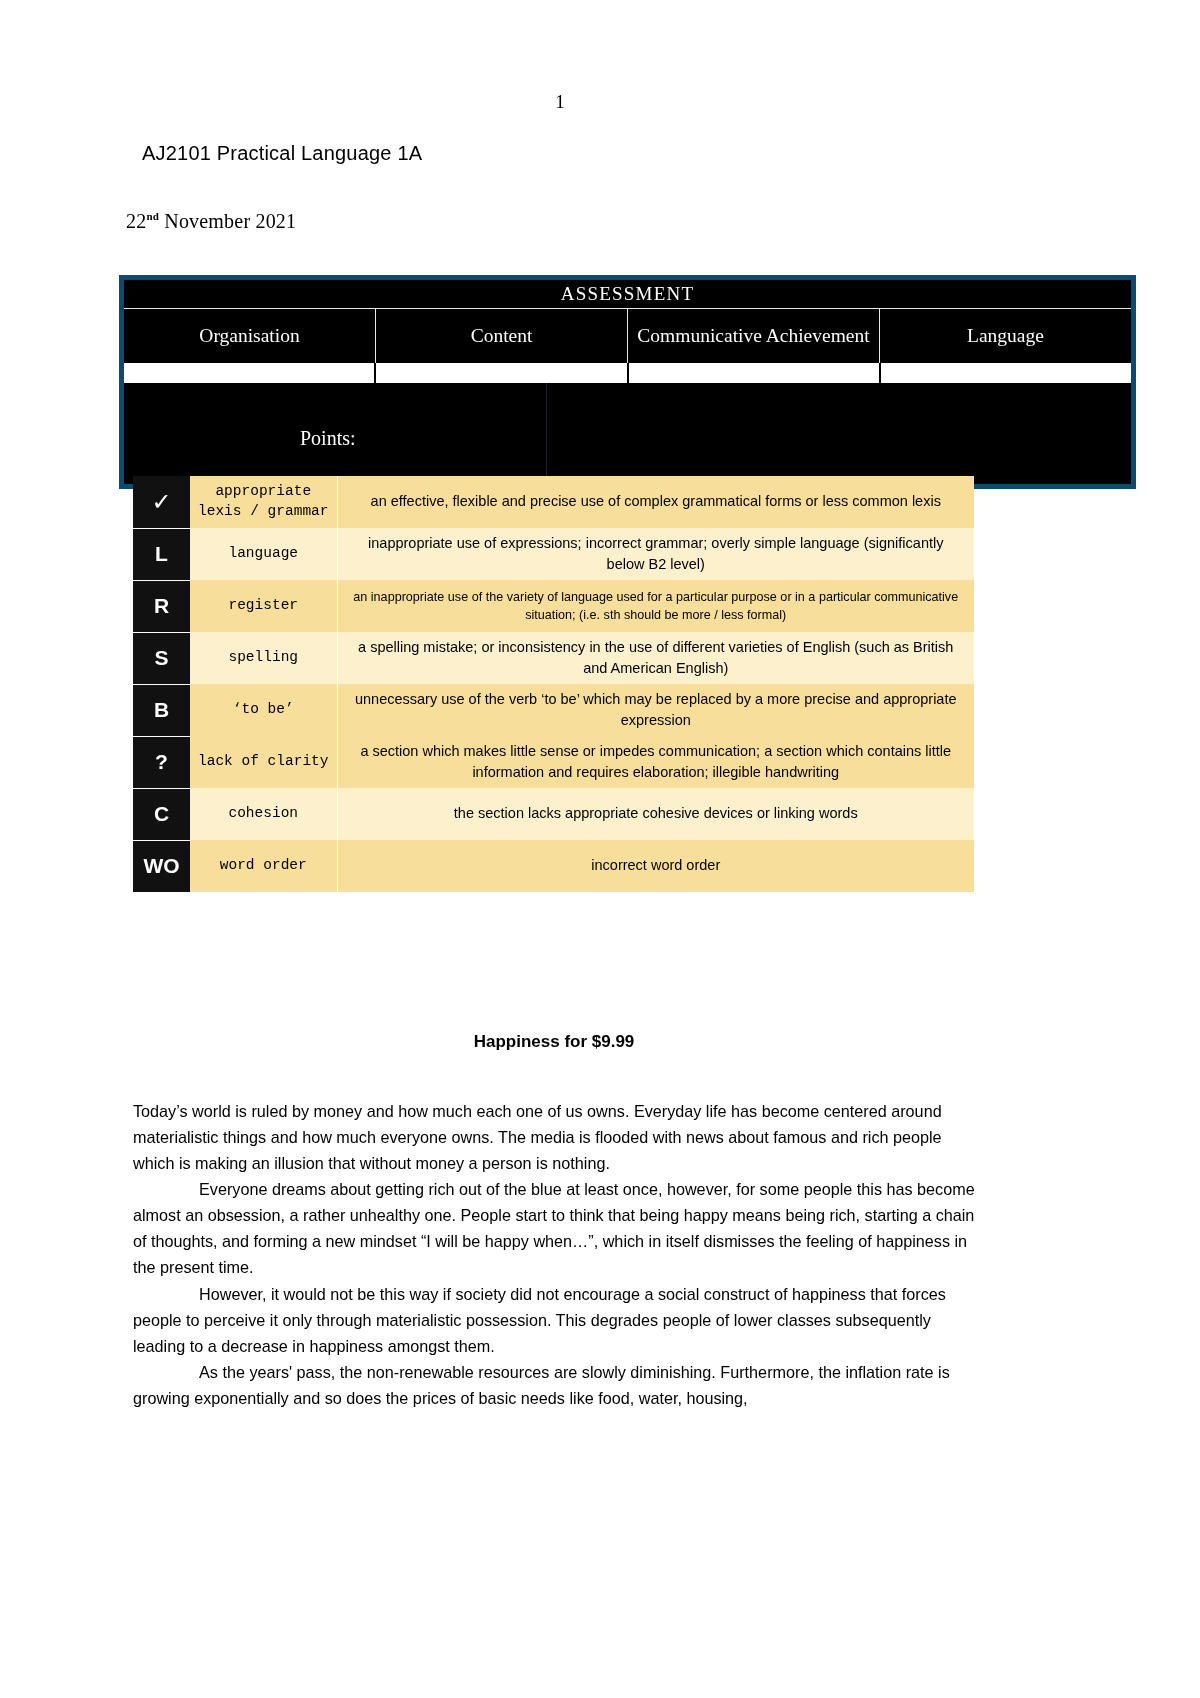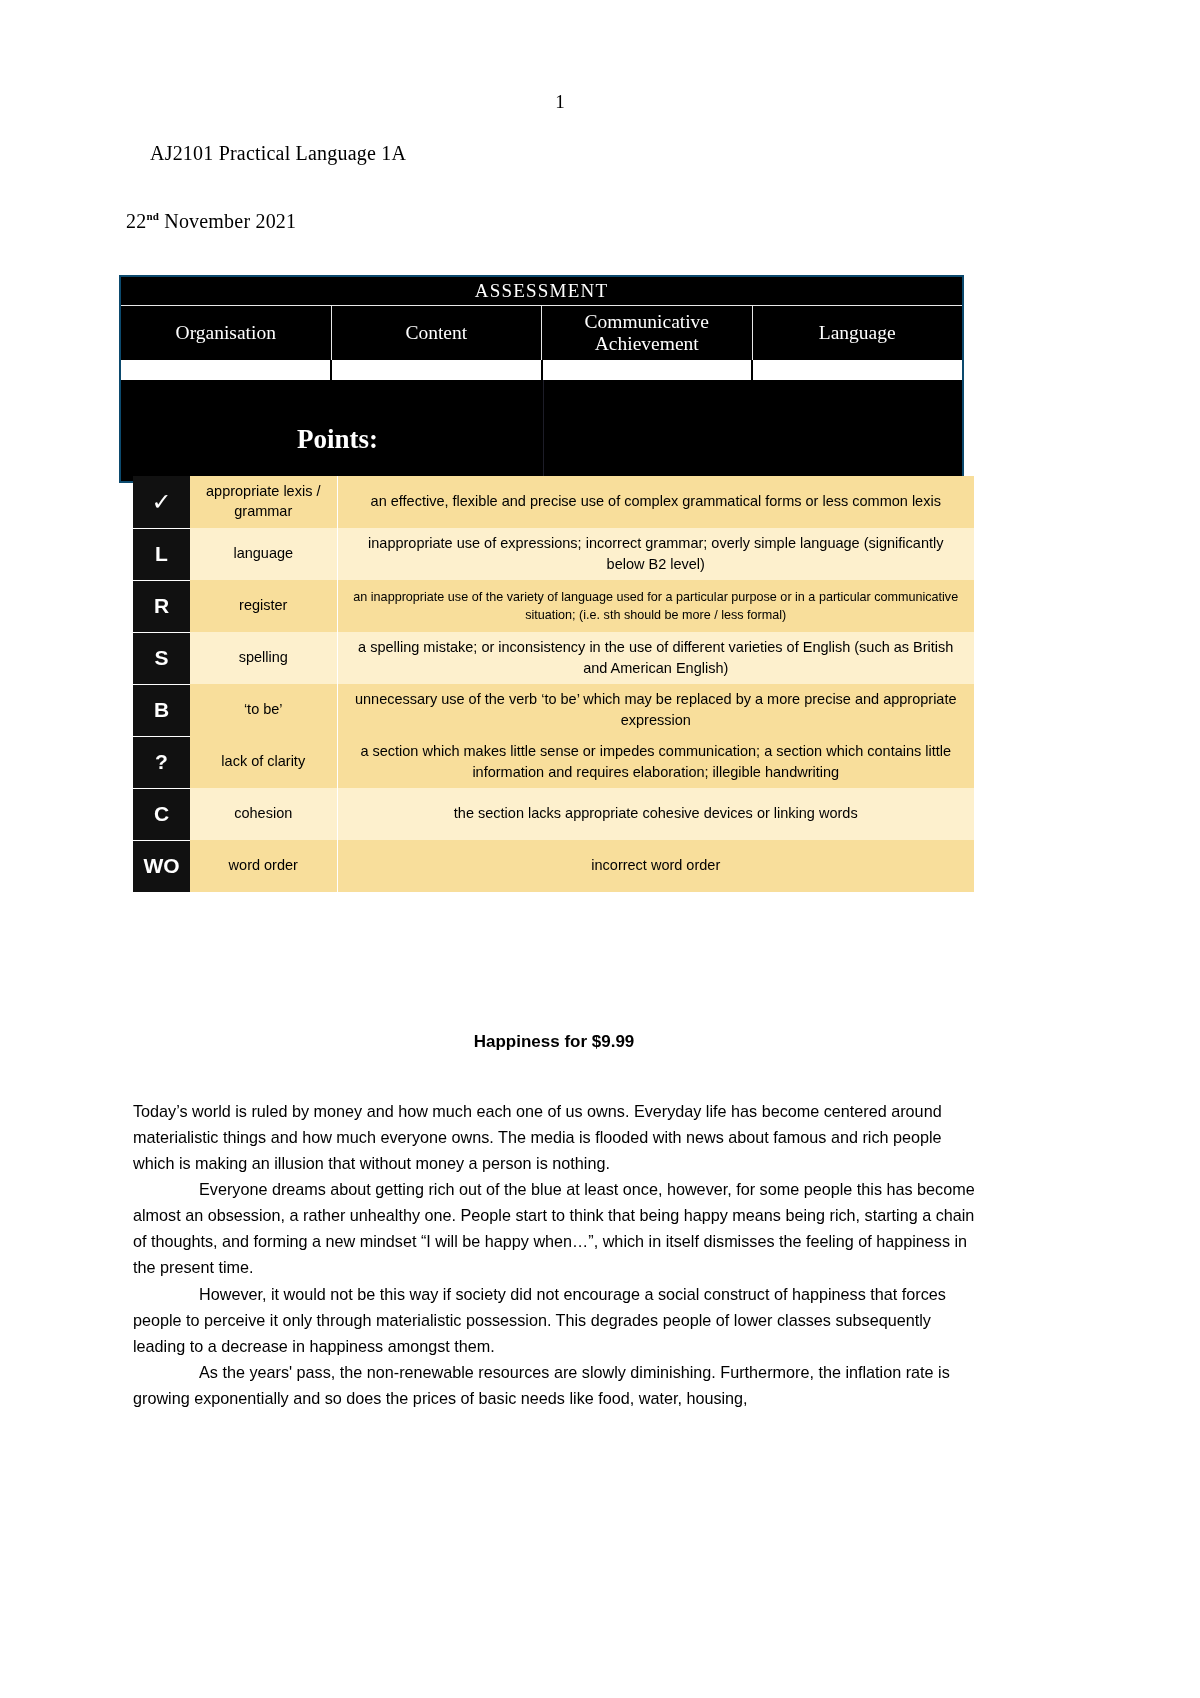--- a/index.html
+++ b/index.html
@@ -29,22 +29,22 @@
     position: absolute;
     left: 0; top: 92px;
     width: 1120px;
     text-align: center;
     font-family: "Liberation Serif", serif;
     font-size: 19px;
     line-height: 1;
   }
   .course-line {
     position: absolute;
-    left: 150px; top: 142px;
-    font-family: Liberation Serif, serif;
+    left: 142px; top: 142px;
+    font-family: Liberation Sans, sans-serif;
     font-size: 20px;
     letter-spacing: 0.2px;
   }
   .date-line {
     position: absolute;
     left: 126px; top: 210px;
     font-family: "Liberation Serif", serif;
     font-size: 20px;
     letter-spacing: 0.2px;
   }
@@ -52,23 +52,23 @@
     font-size: 11px;
     font-weight: bold;
     vertical-align: super;
     line-height: 0;
   }
 
   
   .assessment-table {
     position: absolute;
     left: 119px; top: 275px;
-    width: 845px;
+    width: 1017px;
     background: #000000;
-    border: 2px solid #0c4a6e;
+    border: 5px solid #0c4a6e;
     box-sizing: border-box;
   }
   .assess-title {
     height: 28px;
     color: #ffffff;
     font-family: "Liberation Serif", serif;
     font-size: 19px;
     letter-spacing: 1.2px;
     display: flex;
     align-items: center;
@@ -112,22 +112,21 @@
     position: relative;
     height: 101px;
     background: #000000;
   }
   .assess-points .pts-label {
     position: absolute;
     left: 176px;
     top: 44px;
     color: #ffffff;
     font-family: "Liberation Serif", serif;
-    font-size: 27px;
-    font-weight: bold;
+    font-size: 20px;
   }
   .assess-points .pts-divider {
     position: absolute;
     left: 422px;
     top: 0;
     width: 1px;
     height: 100%;
     background: #1d1d28;
   }
 
@@ -155,20 +154,21 @@
   }
   .legend .sym.check { font-size: 24px; font-weight: normal; }
   .legend .term {
     width: 147px;
     text-align: center;
     font-size: 14.5px;
     line-height: 1.35;
     padding: 4px 6px;
     box-sizing: border-box;
     border-right: 1px solid #ffffff;
+    font-family: Liberation Mono, monospace;
   }
   .legend .desc {
     text-align: center;
     font-size: 14.5px;
     line-height: 1.45;
     padding: 4px 12px;
     box-sizing: border-box;
   }
   .legend .desc.small { font-size: 12.6px; text-align: center; }
   .legend tr.shade-dark .term,

